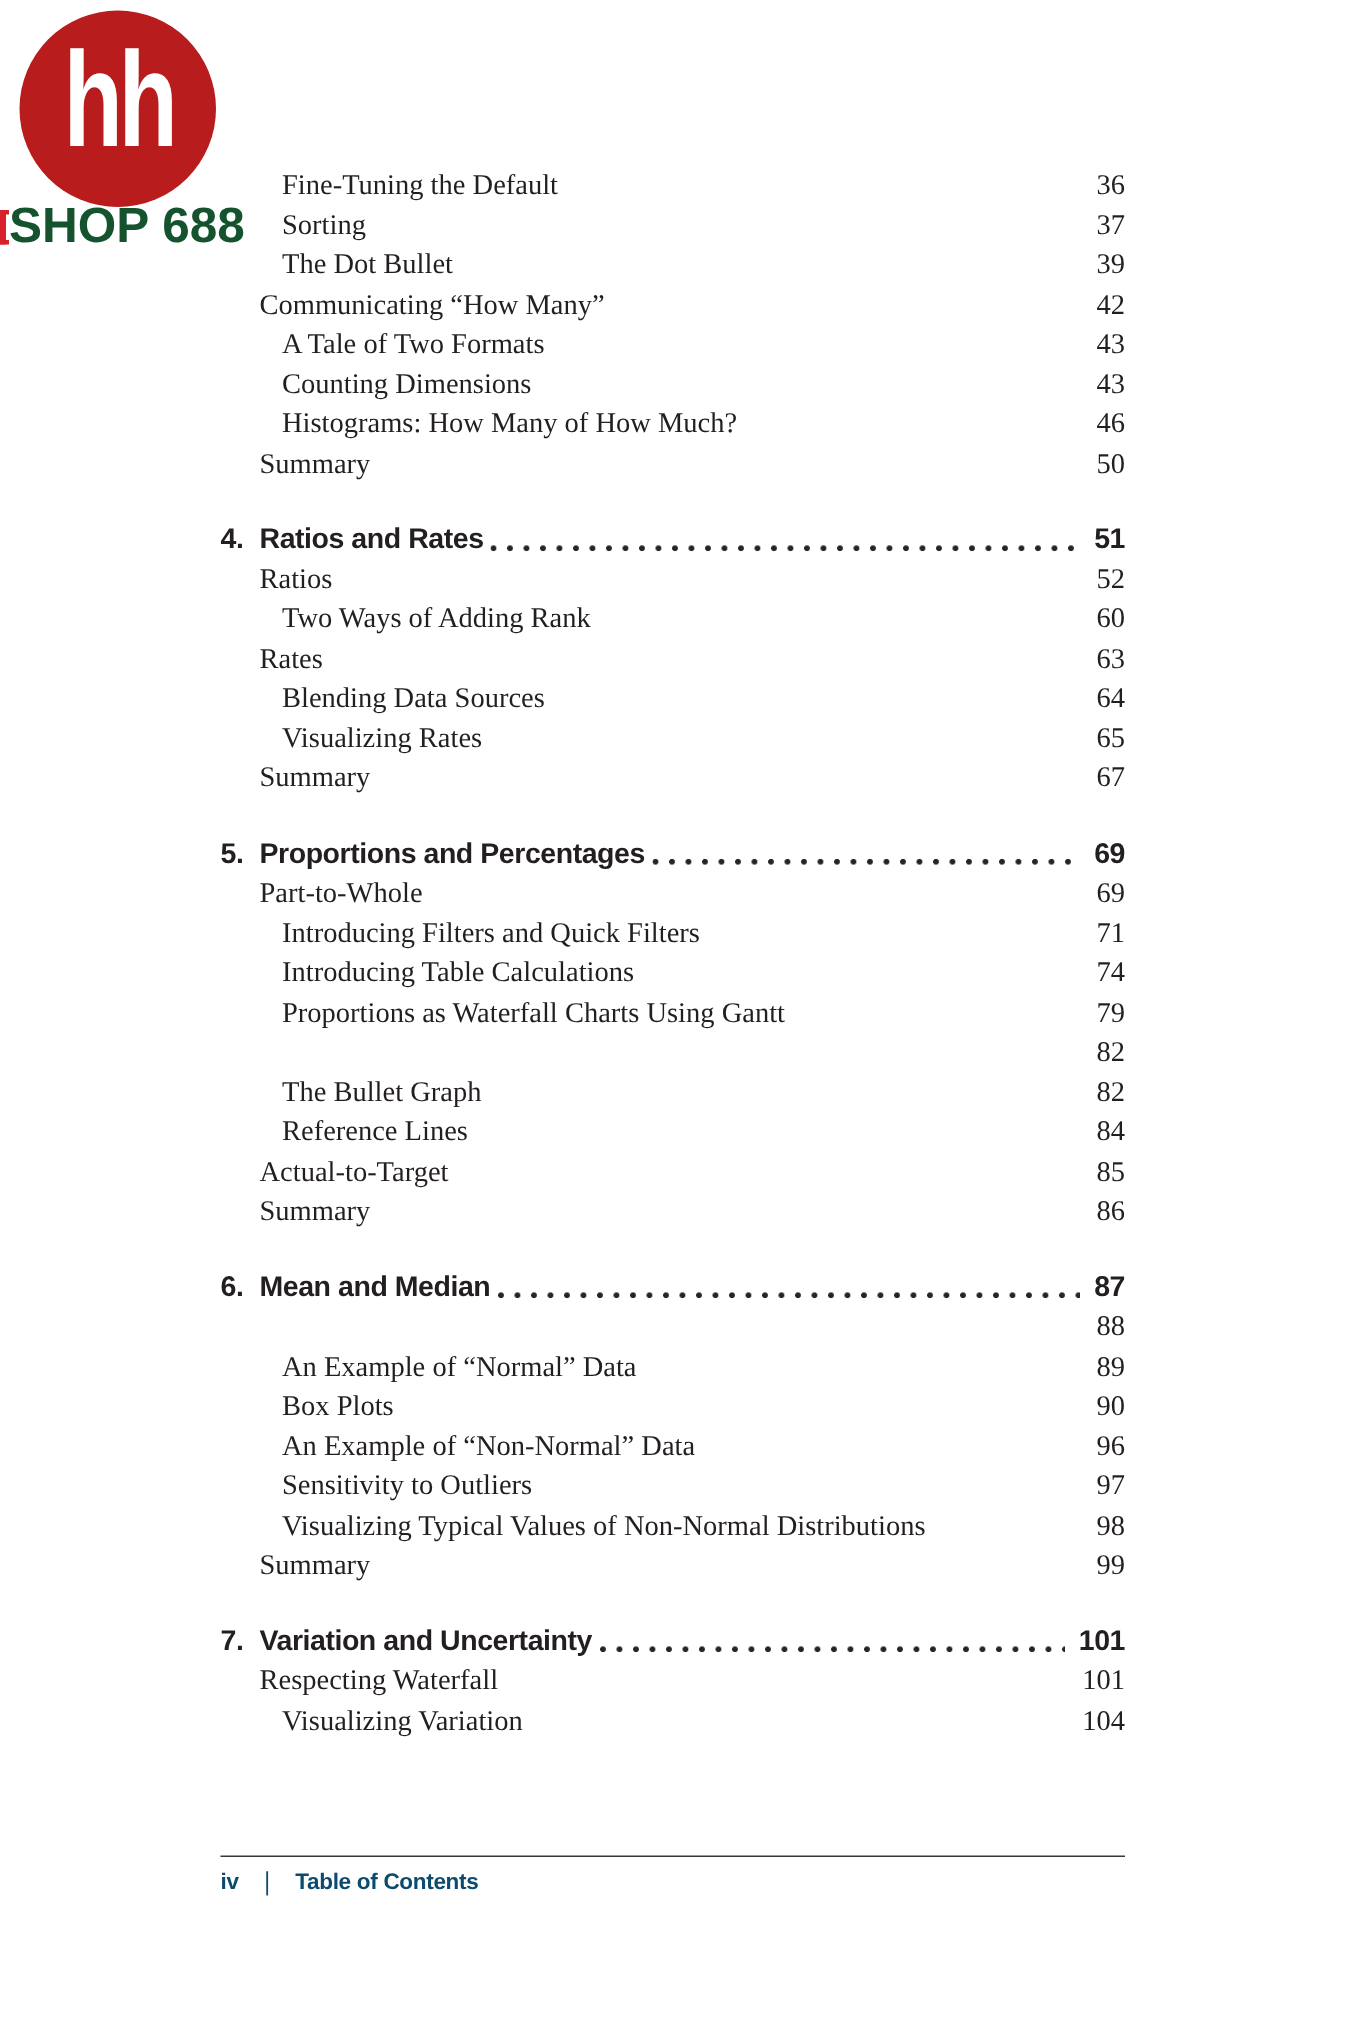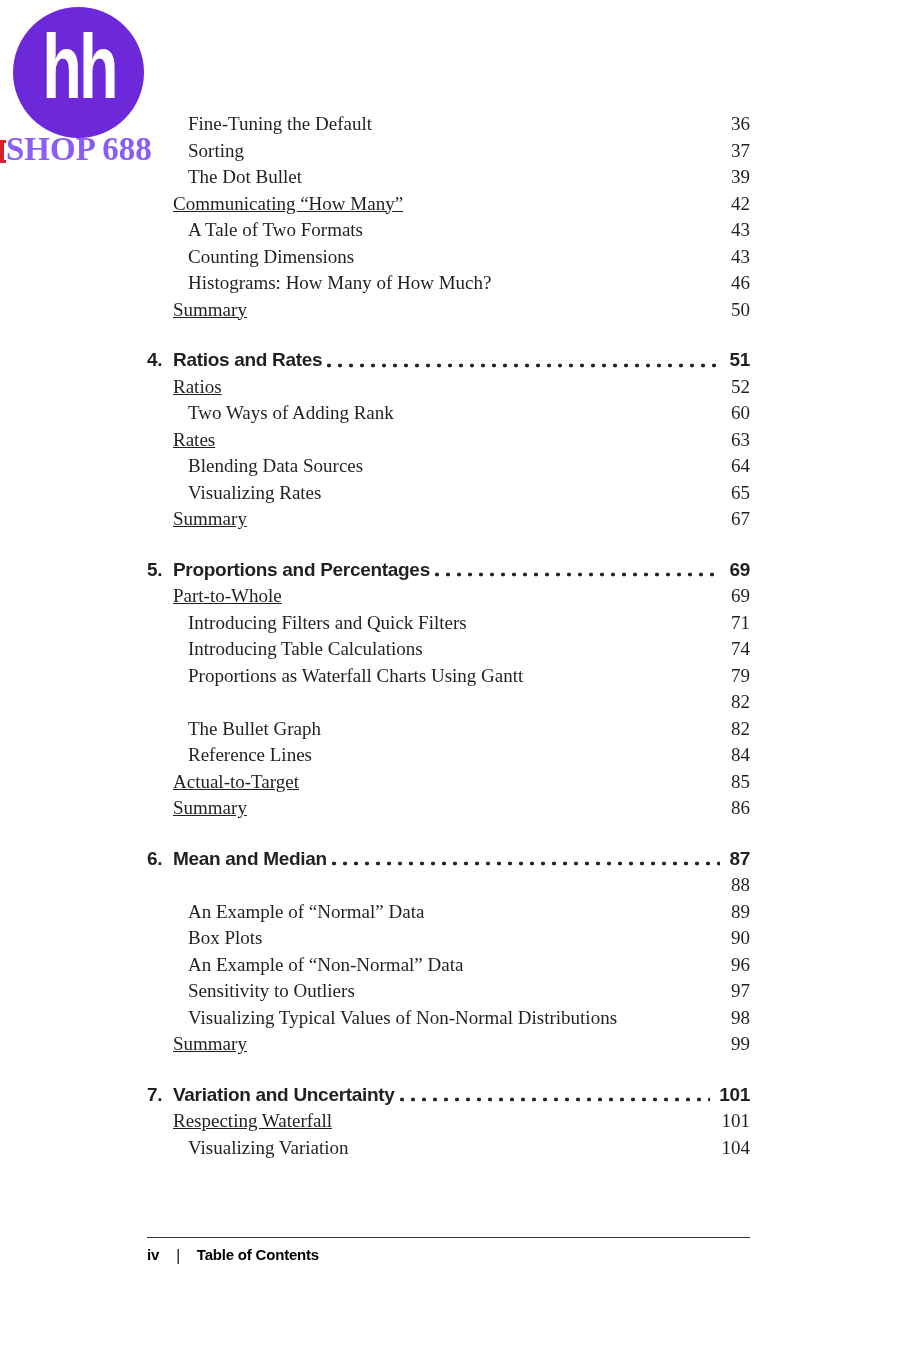--- a/index.html
+++ b/index.html
@@ -11,54 +11,54 @@
     position: relative;
     overflow: hidden;
   }
   .page { position: absolute; inset: 0; }
 
   
   .logo { position: absolute; left: 0; top: 0; width: 200px; height: 180px; }
   .logo-circle {
     position: absolute; left: 13px; top: 7px;
     width: 131px; height: 131px; border-radius: 50%;
-    background: #6d28d9;
+    background: #b91c1c;
     display: flex; align-items: center; justify-content: center;
   }
   .logo-mono {
     font-family: "Liberation Sans", sans-serif;
     font-weight: bold; color: #ffffff;
     font-size: 90px; line-height: 1;
     letter-spacing: -4px;
     transform: scaleX(0.72);
     margin-top: -12px;
   }
   .logo-caption {
     position: absolute; left: 6px; top: 133px;
-    font-family: Liberation Serif, serif;
+    font-family: Liberation Sans, sans-serif;
     font-weight: bold; font-size: 33px; line-height: 1;
-    color: #8b5cf6; white-space: nowrap;
+    color: #14532d; white-space: nowrap;
   }
   
   .clip-glyph { position: absolute; left: 0; top: 140px; width: 6px; height: 23px; }
   .clip-glyph .stem { position: absolute; left: 0; top: 0; width: 4px; height: 23px; background: #d6202a; }
   .clip-glyph .serif-top { position: absolute; left: 0; top: 0; width: 6px; height: 3px; background: #d6202a; }
   .clip-glyph .serif-bottom { position: absolute; left: 0; bottom: 0; width: 6px; height: 3px; background: #d6202a; }
 
   
   .toc { position: absolute; left: 147px; top: 111px; width: 603px; }
   .toc-section.has-chapter { margin-top: 24px; }
   .row {
     display: flex; align-items: baseline;
     height: 26.5px; line-height: 26.5px;
     font-size: 19px; white-space: nowrap;
   }
   .row .fill { flex: 1 1 auto; }
   .row .pg { flex: 0 0 auto; }
-  .row.lvl1 .lbl { padding-left: 26px; text-decoration: underline; }
+  .row.lvl1 .lbl { padding-left: 26px; }
   .row.lvl2 .lbl { padding-left: 41px; }
   .row.chapter {
     font-family: "Liberation Sans", sans-serif;
     font-weight: bold; letter-spacing: -0.3px;
   }
   .row.chapter .num { flex: 0 0 26px; }
   .row.chapter .leader {
     flex: 1 1 auto;
     align-self: flex-end;
     height: 5px;
@@ -70,21 +70,21 @@
 
   
   .footer-rule {
     position: absolute; left: 147px; top: 1237px;
     width: 603px; height: 1px; background: #3a3536;
   }
   .footer {
     position: absolute; left: 147px; top: 1246px;
     font-family: "Liberation Sans", sans-serif;
     font-weight: bold; font-size: 15px; letter-spacing: -0.2px;
-    color: #000000;
+    color: #0c4a6e;
     display: flex; align-items: baseline;
   }
   .footer .sep { font-weight: normal; margin: 0 17px; transform: scaleY(1.15); }
 </style>
 </head>
 <body>
 
 <div class="page">
 
   <div class="logo">

